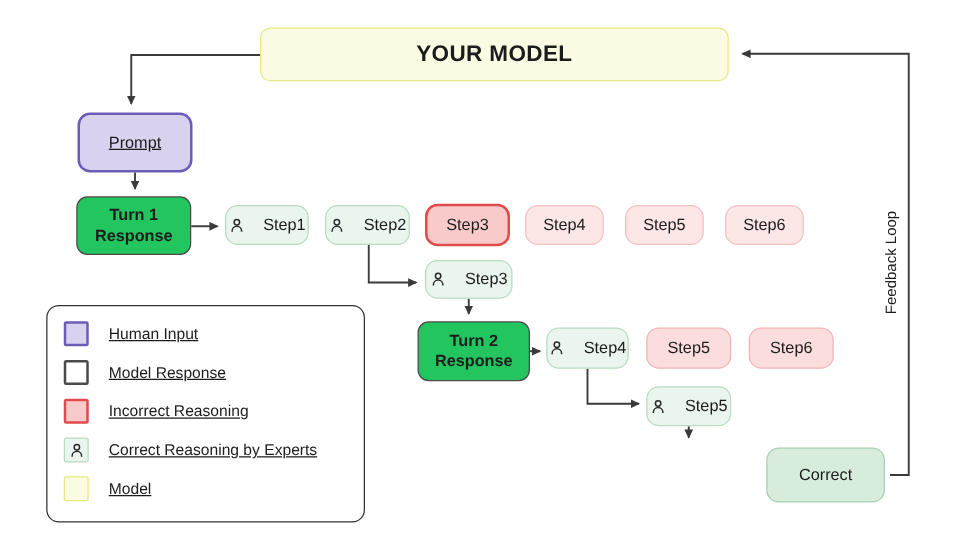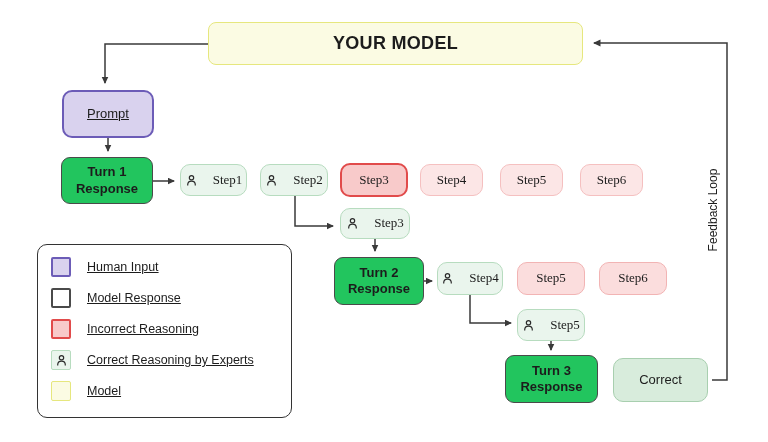--- a/index.html
+++ b/index.html
@@ -12,21 +12,21 @@
   .node {
     position: absolute; z-index: 2; display: flex; align-items: center;
     justify-content: center; font-size: 13px; line-height: 1.25; text-align: center;
   }
   .model-box {
     background: #fbfbe3; border: 1.5px solid #e6e77e; border-radius: 8px;
     font-weight: bold; letter-spacing: .3px; font-size: 18px;
   }
   .prompt-box { background: #d9d2ee; border: 2px solid #6c5cb7; border-radius: 10px; }
   .response-box { background: #22c55e; border: 1.5px solid #4a4a4a; border-radius: 9px; padding: 18px 10px; font-weight: bold; }
-  .step { border-radius: 10px; gap: 14px; font-family: Liberation Serif, serif; }
+  .step { border-radius: 10px; gap: 14px; }
   .step.expert { background: #eaf5ed; border: 1.5px solid #b7dcbf; }
   .step.incorrect-strong { background: #f8caca; border: 2px solid #e14b4b; }
   .step.incorrect-faded { background: #fce6e6; border: 1.5px solid #f5c0c0; }
   .step.incorrect-faded2 { background: #fbdddd; border: 1.5px solid #f2b4b4; }
   .answer-box { background: #d8ecdc; border: 1.5px solid #a8cfaf; border-radius: 10px; }
   .person-icon { flex: 0 0 auto; display: inline-flex; margin-right: 1px; }
   .feedback-label {
     position: absolute; z-index: 2; width: 120px; height: 16px; left: 654px; top: 202px;
     transform: rotate(-90deg); font-size: 12px; text-align: center; white-space: nowrap;
   }
@@ -139,21 +139,20 @@
   <div class="node step expert" style="left:517px; top:309px; width:68px; height:32px;">
     <span class="person-icon">
       <svg width="13" height="13" viewBox="0 0 24 24">
           <circle cx="12" cy="7" r="4" fill="none" stroke="#2b2b2b" stroke-width="2.2"></circle>
           <path d="M5,21 v-1 c0-4 3-7 7-7 s7,3 7,7 v1" fill="none" stroke="#2b2b2b" stroke-width="2.2" stroke-linejoin="round"></path>
         </svg>
     </span>
     <span>Step5</span>
   </div>
 
-  <div class="node response-box" style="left:505px; top:355px; width:93px; height:48px;">Turn 3 Response</div>
 
   <div class="node answer-box" style="left:613px; top:358px; width:95px; height:44px;">Correct</div>
 
   <div class="feedback-label">Feedback Loop</div>
 
   <div class="legend">
     <div class="legend-row">
       <span class="swatch human"></span>
       <span class="legend-label">Human Input</span>
     </div>

